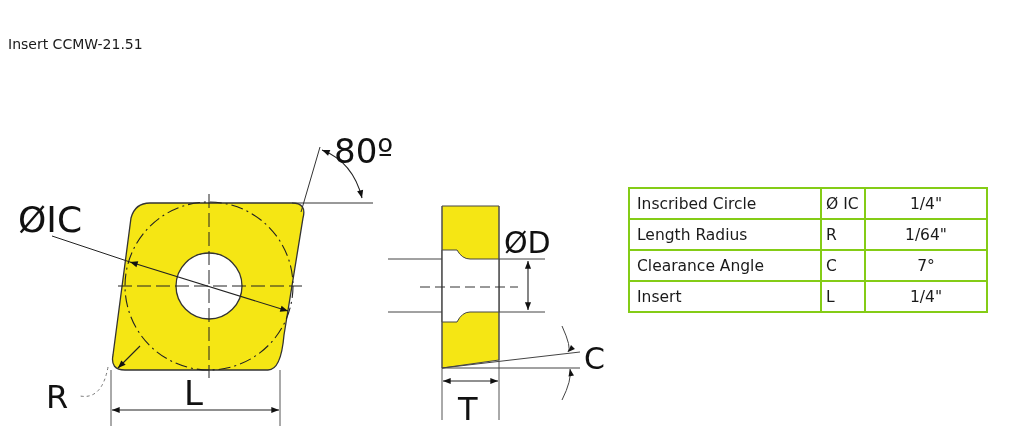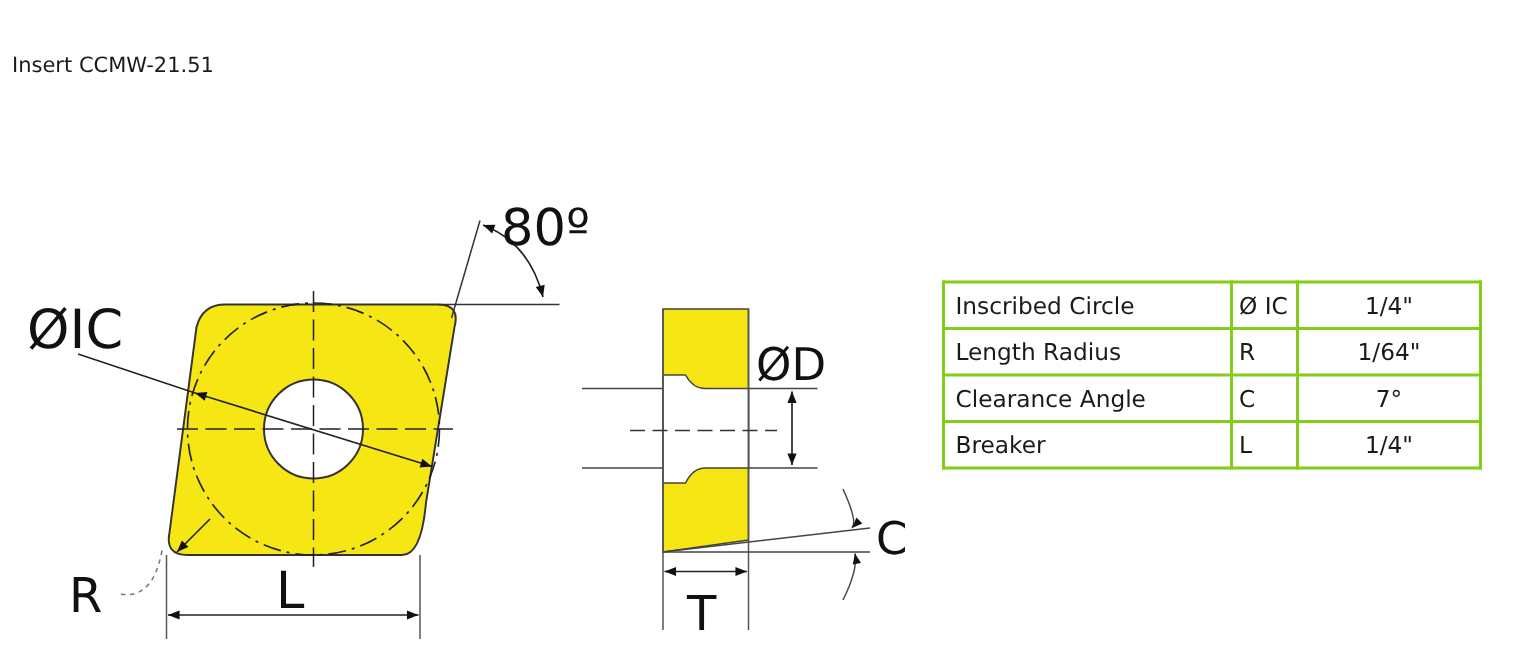--- a/index.html
+++ b/index.html
@@ -93,18 +93,18 @@
       <td class="label">Length Radius</td>
       <td class="sym">R</td>
       <td class="val">1/64"</td>
     </tr>
     <tr>
       <td class="label">Clearance Angle</td>
       <td class="sym">C</td>
       <td class="val">7°</td>
     </tr>
     <tr>
-      <td class="label">Breaker</td>
+      <td class="label">Insert</td>
       <td class="sym">L</td>
       <td class="val">1/4"</td>
     </tr>
   </tbody>
 </table>
 
 </body></html>

